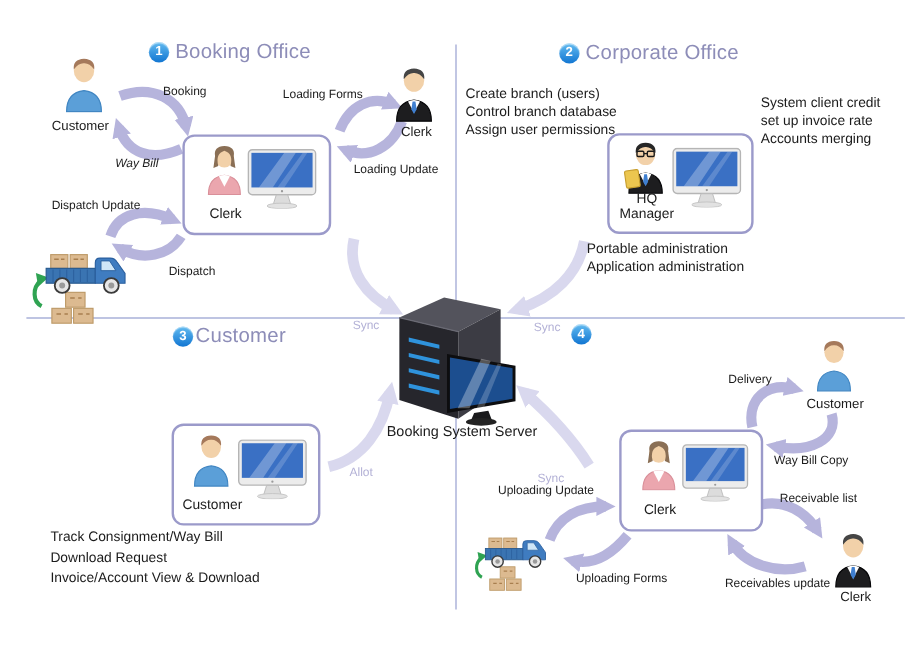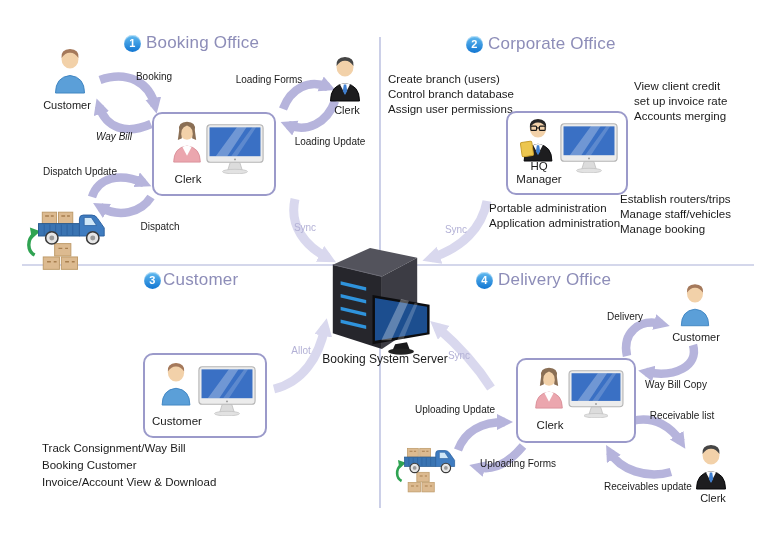--- a/index.html
+++ b/index.html
@@ -5,21 +5,21 @@
   html,body{margin:0;padding:0;background:#fff;}
   #stage{position:relative;width:768px;height:543px;background:#fff;overflow:hidden;
          font-family:"Liberation Sans", sans-serif;color:#1b1b1b;}
   svg.overlay{position:absolute;left:0;top:0;z-index:1;}
   .qtitle{position:absolute;display:flex;align-items:center;gap:5px;z-index:3;
           color:#8d8db8;font-size:17px;letter-spacing:.2px;}
   .badge{width:17px;height:17px;border-radius:50%;flex:0 0 17px;
          background:linear-gradient(#62bbf0,#1276d2);color:#fff;font-size:11px;font-weight:bold;
          display:flex;align-items:center;justify-content:center;box-shadow:inset 0 1px 1px rgba(255,255,255,.6);}
   .albl{position:absolute;font-size:10px;white-space:nowrap;transform:translateX(-50%);z-index:4;color:#1b1b1b;}
-  .sync-lbl{color:#b3b1d6;}
+  .sync-lbl{color:#b3b1d6;margin-top:44px;}
   .plbl{position:absolute;font-size:11px;white-space:nowrap;transform:translateX(-50%);z-index:4;}
   .notes{position:absolute;font-size:11.5px;line-height:15px;z-index:3;}
   .notes.wide{line-height:17px;}
   .entity-box{position:absolute;background:#fff;border:2px solid #9b9aca;border-radius:10px;z-index:3;}
   .icon{position:absolute;z-index:4;}
   .icon svg{display:block;}
   .box-label{position:absolute;font-size:11.5px;text-align:center;z-index:5;}
   .server-label{position:absolute;font-size:12px;white-space:nowrap;transform:translateX(-50%);z-index:6;}
 </style>
 </head>
@@ -73,21 +73,20 @@
   <div class="qtitle" style="left:466px;top:34px;">
     <span class="badge">2</span>
     <span>Corporate Office</span>
   </div>
   <div class="qtitle" style="left:144px;top:270px;gap:2px;">
     <span class="badge">3</span>
     <span>Customer</span>
   </div>
   <div class="qtitle" style="left:476px;top:270px;">
     <span class="badge">4</span>
-    <span>Delivery Office</span>
   </div>
 
   <div class="icon" style="left:52px;top:46px;width:36px;height:48px;">
       <svg viewBox="0 0 36 48" width="100%" height="100%" preserveAspectRatio="xMidYMid meet">
         <ellipse cx="18" cy="13" rx="8.5" ry="9.5" fill="#f2d1a9"></ellipse>
         <path d="M9.5 12 Q8.5 3.5 18 3 Q27.5 3.5 26.5 12 Q22.5 6.5 18 6.8 Q13.5 6.5 9.5 12 Z" fill="#a5795b"></path>
         <path d="M3.5 47 Q3.5 31 18 29.5 Q32.5 31 32.5 47 Z" fill="#5b9fd8" stroke="#4186c2" stroke-width="1"></path>
       </svg>
     </div>
   <div class="plbl" style="left:67px;top:99px;">Customer</div>
@@ -155,21 +154,21 @@
   <div class="albl" style="left:80px;top:166px;">Dispatch Update</div>
   <div class="albl" style="left:160px;top:221px;">Dispatch</div>
   <div class="albl sync-lbl" style="left:305px;top:222px;">Sync</div>
 
   <div class="notes" style="left:388px;top:72px;">
     <div>Create branch (users)</div>
     <div>Control branch database</div>
     <div>Assign user permissions</div>
   </div>
   <div class="notes" style="left:634px;top:79px;">
-    <div>View client credit</div>
+    <div>System client credit</div>
     <div>set up invoice rate</div>
     <div>Accounts merging</div>
   </div>
 
   <div class="entity-box" style="left:506px;top:111px;width:118px;height:80px;"></div>
   <div class="icon" style="left:520px;top:116px;width:36px;height:46px;">
       <svg viewBox="0 0 36 48" width="100%" height="100%" preserveAspectRatio="xMidYMid meet">
         <ellipse cx="18" cy="13" rx="8.5" ry="9.5" fill="#f2d1a9"></ellipse>
         <path d="M9.5 12 Q8.5 3.5 18 3 Q27.5 3.5 26.5 12 Q22.5 6.5 18 6.8 Q13.5 6.5 9.5 12 Z" fill="#262626"></path>
         <g stroke="#1a1a1a" stroke-width="1.2" fill="none">
@@ -193,25 +192,20 @@
         <polygon points="25,40 35,40 37.5,48 22.5,48" fill="#dcdcdc" stroke="#bbb" stroke-width="0.8"></polygon>
         <ellipse cx="30" cy="49.5" rx="13" ry="2.4" fill="#e2e2e2" stroke="#c4c4c4" stroke-width="0.8"></ellipse>
       </svg>
     </div>
   <div class="box-label" style="left:508px;top:160px;width:62px;line-height:13px;">HQ Manager</div>
 
   <div class="notes" style="left:489px;top:201px;">
     <div>Portable administration</div>
     <div>Application administration</div>
   </div>
-  <div class="notes" style="left:620px;top:192px;">
-    <div>Establish routers/trips</div>
-    <div>Manage staff/vehicles</div>
-    <div>Manage booking</div>
-  </div>
   <div class="albl sync-lbl" style="left:456px;top:224px;">Sync</div>
 
   <div class="entity-box" style="left:143px;top:353px;width:120px;height:81px;"></div>
   <div class="icon" style="left:158px;top:360px;width:36px;height:46px;">
       <svg viewBox="0 0 36 48" width="100%" height="100%" preserveAspectRatio="xMidYMid meet">
         <ellipse cx="18" cy="13" rx="8.5" ry="9.5" fill="#f2d1a9"></ellipse>
         <path d="M9.5 12 Q8.5 3.5 18 3 Q27.5 3.5 26.5 12 Q22.5 6.5 18 6.8 Q13.5 6.5 9.5 12 Z" fill="#a5795b"></path>
         <path d="M3.5 47 Q3.5 31 18 29.5 Q32.5 31 32.5 47 Z" fill="#5b9fd8" stroke="#4186c2" stroke-width="1"></path>
       </svg>
     </div>
@@ -223,21 +217,21 @@
         <polygon points="26,33.5 48,3.5 52,3.5 32,33.5" fill="#ffffff" opacity="0.18"></polygon>
         <circle cx="30" cy="36.8" r="1" fill="#9a9a9a"></circle>
         <polygon points="25,40 35,40 37.5,48 22.5,48" fill="#dcdcdc" stroke="#bbb" stroke-width="0.8"></polygon>
         <ellipse cx="30" cy="49.5" rx="13" ry="2.4" fill="#e2e2e2" stroke="#c4c4c4" stroke-width="0.8"></ellipse>
       </svg>
     </div>
   <div class="box-label" style="left:152px;top:415px;width:50px;">Customer</div>
 
   <div class="notes wide" style="left:42px;top:440px;">
     <div>Track Consignment/Way Bill</div>
-    <div>Booking Customer</div>
+    <div>Download Request</div>
     <div>Invoice/Account View &amp; Download</div>
   </div>
   <div class="albl sync-lbl" style="left:301px;top:345px;">Allot</div>
 
   <div class="entity-box" style="left:516px;top:358px;width:116px;height:81px;"></div>
   <div class="icon" style="left:532px;top:365px;width:34px;height:44px;">
       <svg viewBox="0 0 36 48" width="100%" height="100%" preserveAspectRatio="xMidYMid meet">
         <ellipse cx="18" cy="13" rx="8.5" ry="9.5" fill="#f2d1a9"></ellipse>
         <path d="M9.5 12 Q8 3.5 18 3 Q28 3.5 26.5 12 L28 23 L23.5 21 Q26.5 10 18 7.2 Q9.5 10 12.5 21 L8 23 Z" fill="#8a6f55"></path>
         <path d="M3.5 47 Q3.5 31 18 29.5 Q32.5 31 32.5 47 Z" fill="#eba6ae" stroke="#d98f99" stroke-width="1"></path>
@@ -298,21 +292,21 @@
         <circle cx="74" cy="44" r="6.5" fill="#e6e6e6" stroke="#3a3a3a" stroke-width="1.6"></circle>
         <circle cx="74" cy="44" r="2.6" fill="#9a9a9a"></circle>
       </svg>
     </div>
 
   <div class="albl" style="left:625px;top:311px;">Delivery</div>
   <div class="albl" style="left:676px;top:379px;">Way Bill Copy</div>
   <div class="albl" style="left:682px;top:410px;">Receivable list</div>
   <div class="albl" style="left:648px;top:481px;">Receivables update</div>
   <div class="albl" style="left:455px;top:404px;">Uploading Update</div>
-  <div class="albl" style="left:518px;top:458px;">Uploading Forms</div>
+  <div class="albl" style="left:518px;top:477px;">Uploading Forms</div>
   <div class="albl sync-lbl" style="left:459px;top:350px;">Sync</div>
 
   <div class="icon" style="left:330px;top:245px;width:90px;height:106px;z-index:5;">
       <svg viewBox="0 0 90 108" width="100%" height="100%" preserveAspectRatio="xMidYMid meet">
         <polygon points="2,20 40,3 88,13 52,32" fill="#53535c"></polygon>
         <polygon points="2,20 52,32 52,106 2,90" fill="#26262c"></polygon>
         <polygon points="52,32 88,13 88,82 52,106" fill="#3c3c44"></polygon>
         <line x1="2" y1="20" x2="52" y2="32" stroke="#6a6a74" stroke-width="1"></line>
         <g fill="#2f93dc">
           <polygon points="10,37 36,43 36,46.5 10,40.5"></polygon>

